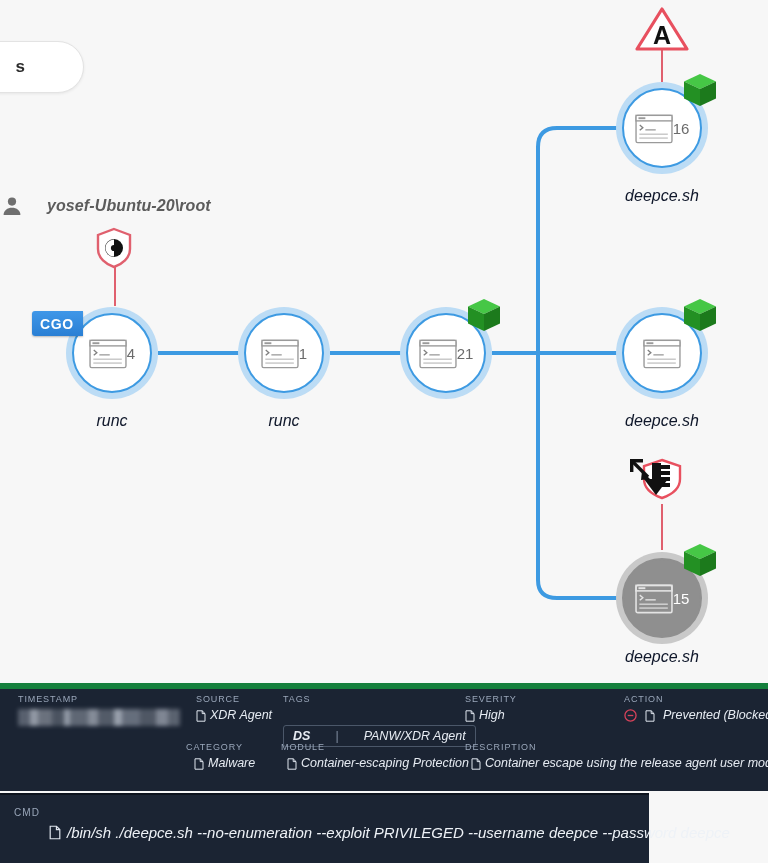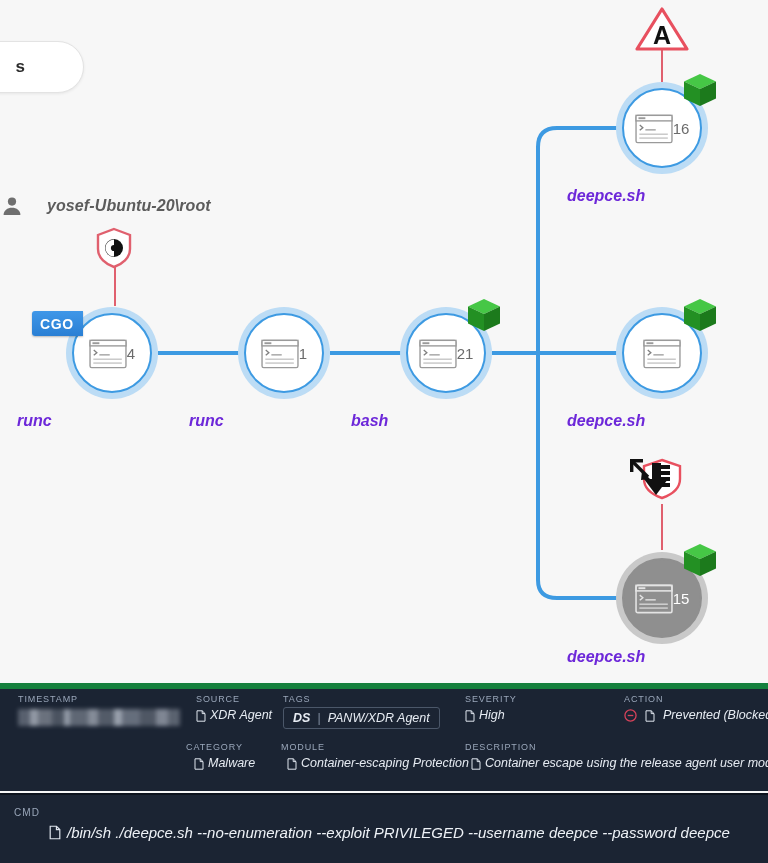--- a/index.html
+++ b/index.html
@@ -122,24 +122,25 @@
     position: absolute;
     right: -12px;
     top: -12px;
     width: 40px;
     height: 40px;
   }
 
   .node-label {
     position: absolute;
     width: 190px;
+    text-align: center;
     font-style: italic;
     font-size: 16px;
-    color: #6d28d9;
-    font-weight: 700;
+    color: #0f172a;
+    font-weight: 400;
   }
 
   
   .cgo-tag {
     position: absolute;
     left: 32px;
     top: 311px;
     height: 25px;
     padding: 0 9px 0 8px;
     background: linear-gradient(180deg,#3f97e8 0%, #2a7fd4 100%);
@@ -173,21 +174,21 @@
     width: 768px;
     height: 108px;
     background: #1b2433;
     border-top: 6px solid #15803d;
     padding: 14px 0 0 0;
   }
   #cmd-panel {
     position: absolute;
     left: 0;
     top: 793px;
-    width: 768px;
+    width: 649px;
     height: 70px;
     background: #1b2433;
     border-top: 2px solid #0d131d;
     padding: 12px 0 0 0;
   }
 
   .fld { position: absolute; }
   .fld .lbl {
     font-size: 9px;
     letter-spacing: .9px;
@@ -215,24 +216,24 @@
       linear-gradient(90deg,
         #5c6472 0 12px, #99a0ab 12px 20px, #6f7682 20px 34px,
         #4e5663 34px 46px, #9aa2ae 46px 52px, #636b78 52px 70px,
         #8b929e 70px 80px, #565e6b 80px 96px, #a0a7b3 96px 104px,
         #6a7280 104px 122px, #525a67 122px 138px, #858c99 138px 150px,
         #5e6673 150px 162px);
     filter: blur(2.2px);
     opacity: .95;
   }
   .tag-chip {
-    margin-top: 3px;
+    margin-top: 21px;
     display: inline-flex;
     align-items: center;
-    gap: 7px;
+    gap: 25px;
     border: 1px solid #4b5769;
     border-radius: 3px;
     padding: 3px 9px;
     font-size: 12.5px;
     color: #e6ebf2;
     font-style: italic;
   }
   .tag-chip .dskey { font-weight: 700; font-style: italic; }
   .tag-chip .sep { color: #7d8a9c; font-style: normal; }
 
@@ -377,21 +378,20 @@
           <line x1="5" y1="27.5" x2="38" y2="27.5" stroke="#bcbcbc" stroke-width="1.4"></line>
         </svg>
         <span class="pid">21</span>
       </div>
       <svg class="cube" viewBox="0 0 40 40">
         <path d="M20 4 L36 11.5 L20 19 L4 11.5 Z" fill="#46c746"></path>
         <path d="M4 11.5 L20 19 L20 36 L4 28.5 Z" fill="#239023"></path>
         <path d="M36 11.5 L20 19 L20 36 L36 28.5 Z" fill="#1c7a1c"></path>
       </svg>
     </div>
-    <div class="node-label" style="left:351px; top:412px;">bash</div>
 
     <div class="node" style="left:616px; top:82px;">
       <div class="halo"></div>
       <div class="disc">
         <svg class="termico" viewBox="0 0 44 34">
           <rect x="1.2" y="1.2" width="41.6" height="31.6" rx="2" fill="#fff" stroke="#9a9a9a" stroke-width="1.6"></rect>
           <rect x="1.2" y="1.2" width="41.6" height="6.4" fill="#fff" stroke="#9a9a9a" stroke-width="1.6"></rect>
           <rect x="4" y="3.4" width="8" height="2.2" fill="#9a9a9a"></rect>
           <path d="M5.5 12.5 l3.6 3 -3.6 3" fill="none" stroke="#7f7f7f" stroke-width="1.5"></path>
           <line x1="12" y1="18" x2="24" y2="18" stroke="#9a9a9a" stroke-width="1.5"></line>

